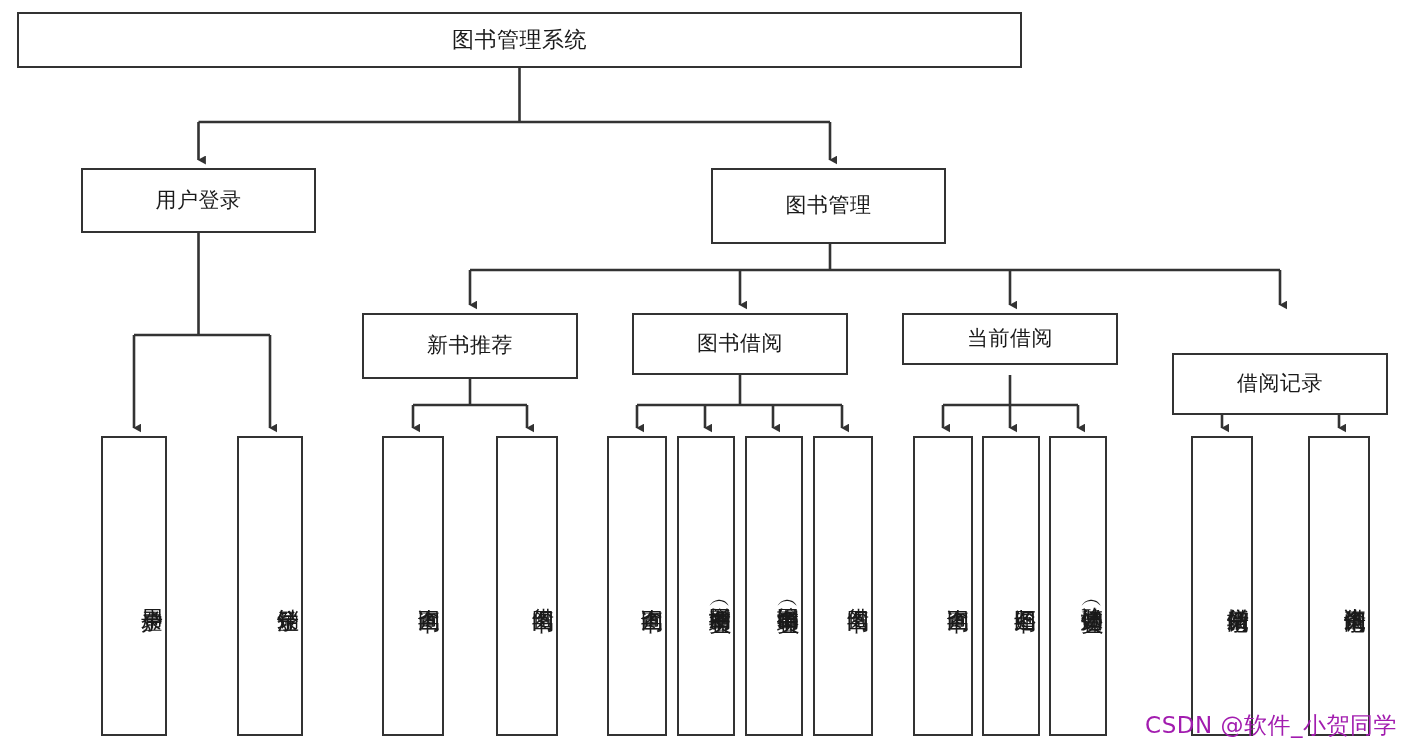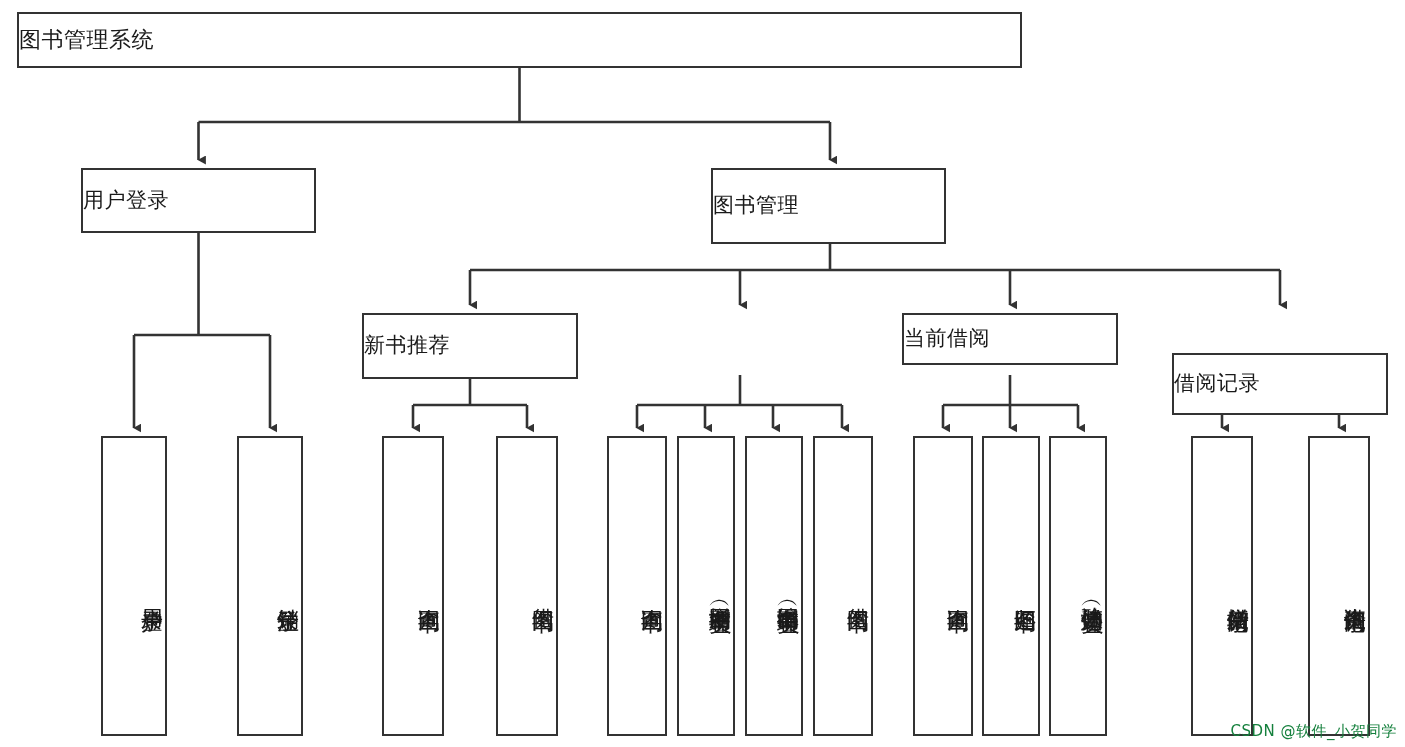--- a/index.html
+++ b/index.html
@@ -26,21 +26,21 @@
     height: 747px;
     pointer-events: none;
   }
   .node {
     position: absolute;
     box-sizing: border-box;
     border: 2px solid #333333;
     background: #ffffff;
     display: flex;
     align-items: center;
-    justify-content: flex-start;
+    justify-content: center;
     color: #1a1a1a;
   }
   .node-h {
     font-size: 21px;
     letter-spacing: 0.5px;
     line-height: 1.2;
     white-space: nowrap;
   }
   .node-root {
     font-size: 22px;
@@ -58,22 +58,22 @@
   }
   .node-v span {
     writing-mode: vertical-rl;
     text-orientation: upright;
     display: block;
   }
   .watermark {
     position: absolute;
     right: 8px;
     bottom: 6px;
-    font-size: 15px;
-    color: #15803d;
+    font-size: 23px;
+    color: #a21caf;
     letter-spacing: 0.5px;
     white-space: nowrap;
     user-select: none;
     margin-left: 24px;
   }
 </style>
 </head>
 <body>
 
 <div id="diagram-root">
@@ -140,20 +140,23 @@
   <div class="node node-h" style="left:81px; top:168px; width:235px; height:65px;">
     <span>用户登录</span>
   </div>
   <div class="node node-h" style="left:711px; top:168px; width:235px; height:76px;">
     <span>图书管理</span>
   </div>
 
   <div class="node node-h" style="left:362px; top:313px; width:216px; height:66px;">
     <span>新书推荐</span>
   </div>
+  <div class="node node-h" style="left:632px; top:313px; width:216px; height:62px;">
+    <span>图书借阅</span>
+  </div>
   <div class="node node-h" style="left:902px; top:313px; width:216px; height:52px;">
     <span>当前借阅</span>
   </div>
   <div class="node node-h" style="left:1172px; top:313px; width:216px; height:62px;margin-top:40px;">
     <span>借阅记录</span>
   </div>
 
   <div class="node node-v" style="left:101px; top:436px; width:66px; height:300px;">
     <span>用户登录</span>
   </div>

